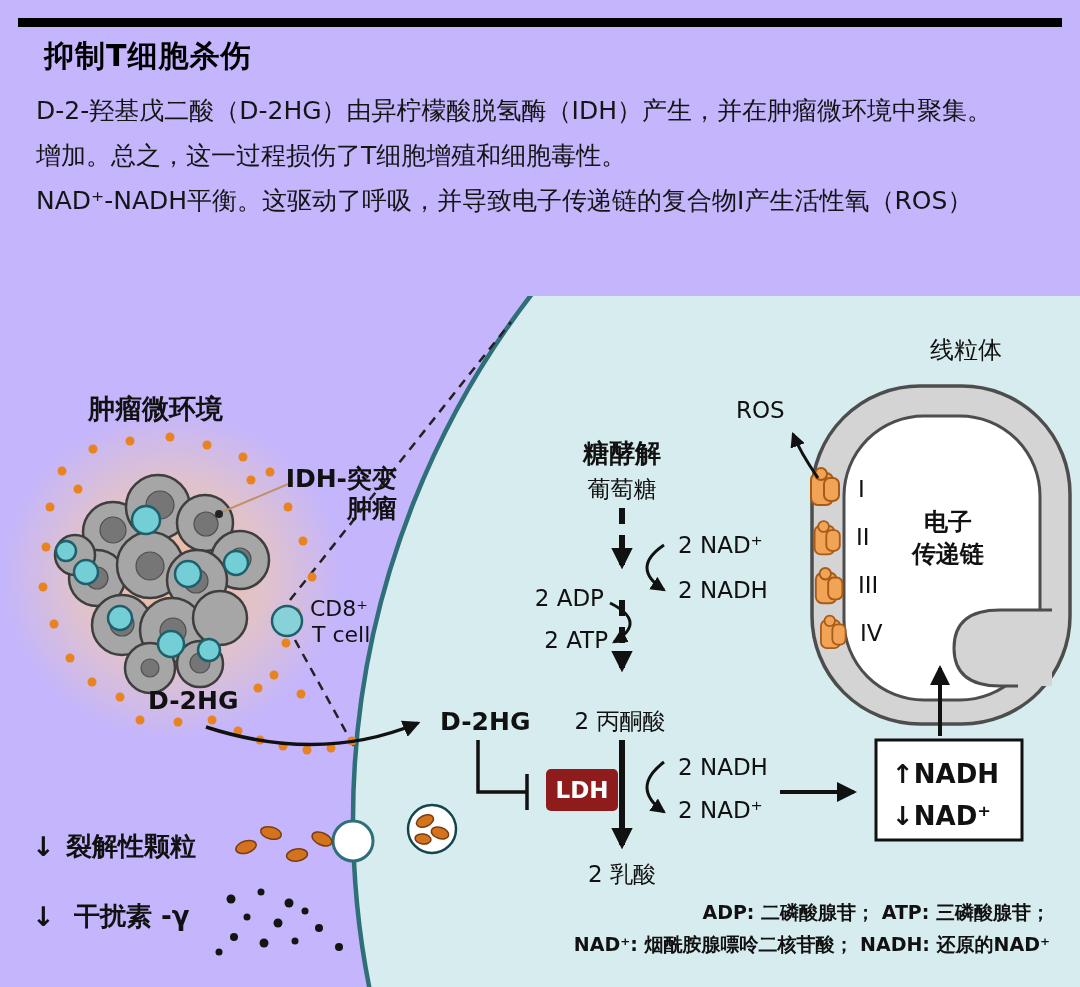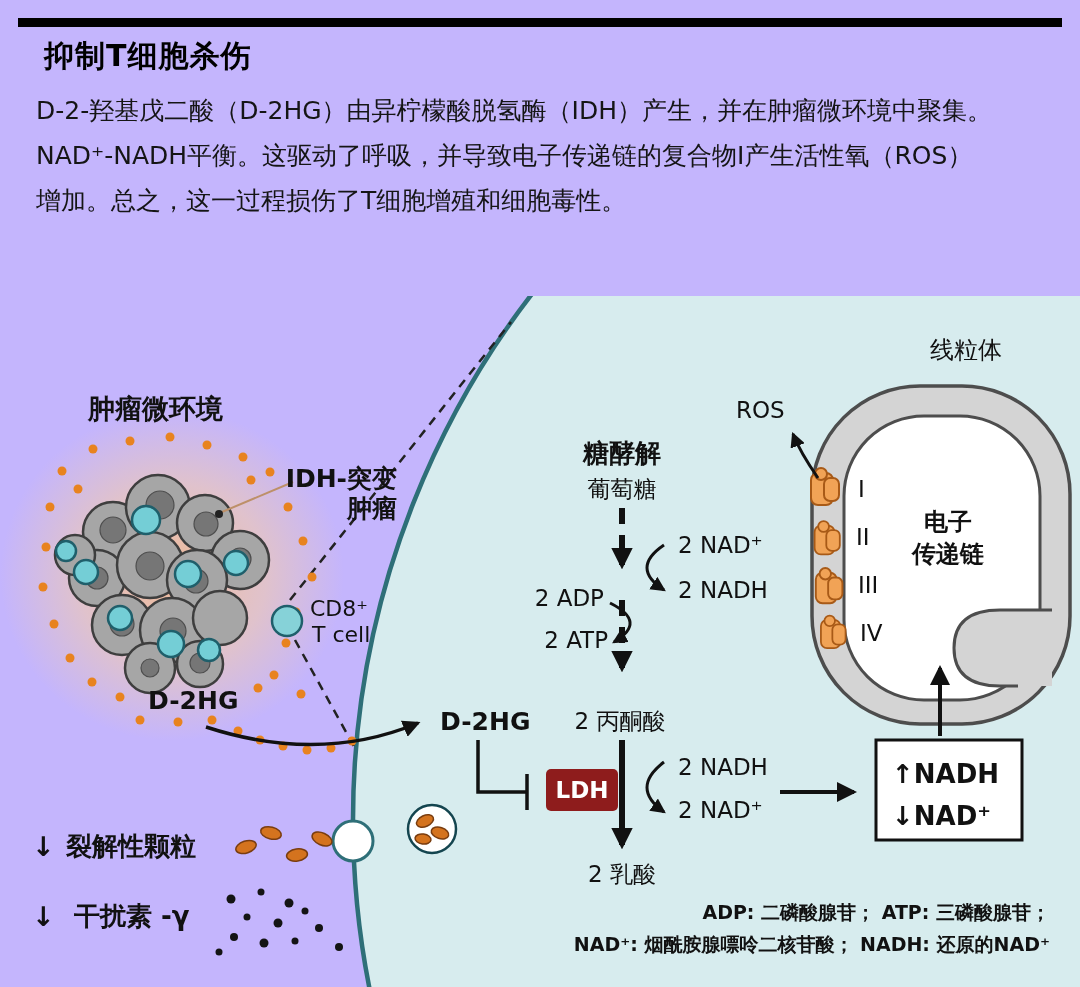--- a/index.html
+++ b/index.html
@@ -18,22 +18,22 @@
 </style>
 </head>
 <body>
 
 <div class="page">
 
   <div class="topbar"></div>
   <div class="title">抑制T细胞杀伤</div>
   <div class="para">
     <div class="pline">D-2-羟基戊二酸（D-2HG）由异柠檬酸脱氢酶（IDH）产生，并在肿瘤微环境中聚集。</div>
+    <div class="pline">增加。总之，这一过程损伤了T细胞增殖和细胞毒性。</div>
     <div class="pline">NAD⁺-NADH平衡。这驱动了呼吸，并导致电子传递链的复合物I产生活性氧（ROS）</div>
-    <div class="pline">增加。总之，这一过程损伤了T细胞增殖和细胞毒性。</div>
   </div>
 
   <svg class="diagram" width="1080" height="987" viewBox="0 0 1080 987">
     <defs>
       <marker id="ah" viewBox="0 0 10 10" refX="8.5" refY="5" markerWidth="5" markerHeight="5" orient="auto">
         <path d="M0 0L10 5L0 10z" fill="#111"></path>
       </marker>
       <marker id="ahb" viewBox="0 0 10 10" refX="8" refY="5" markerWidth="3.6" markerHeight="3.6" orient="auto">
         <path d="M0 0L10 5L0 10z" fill="#111"></path>
       </marker>

